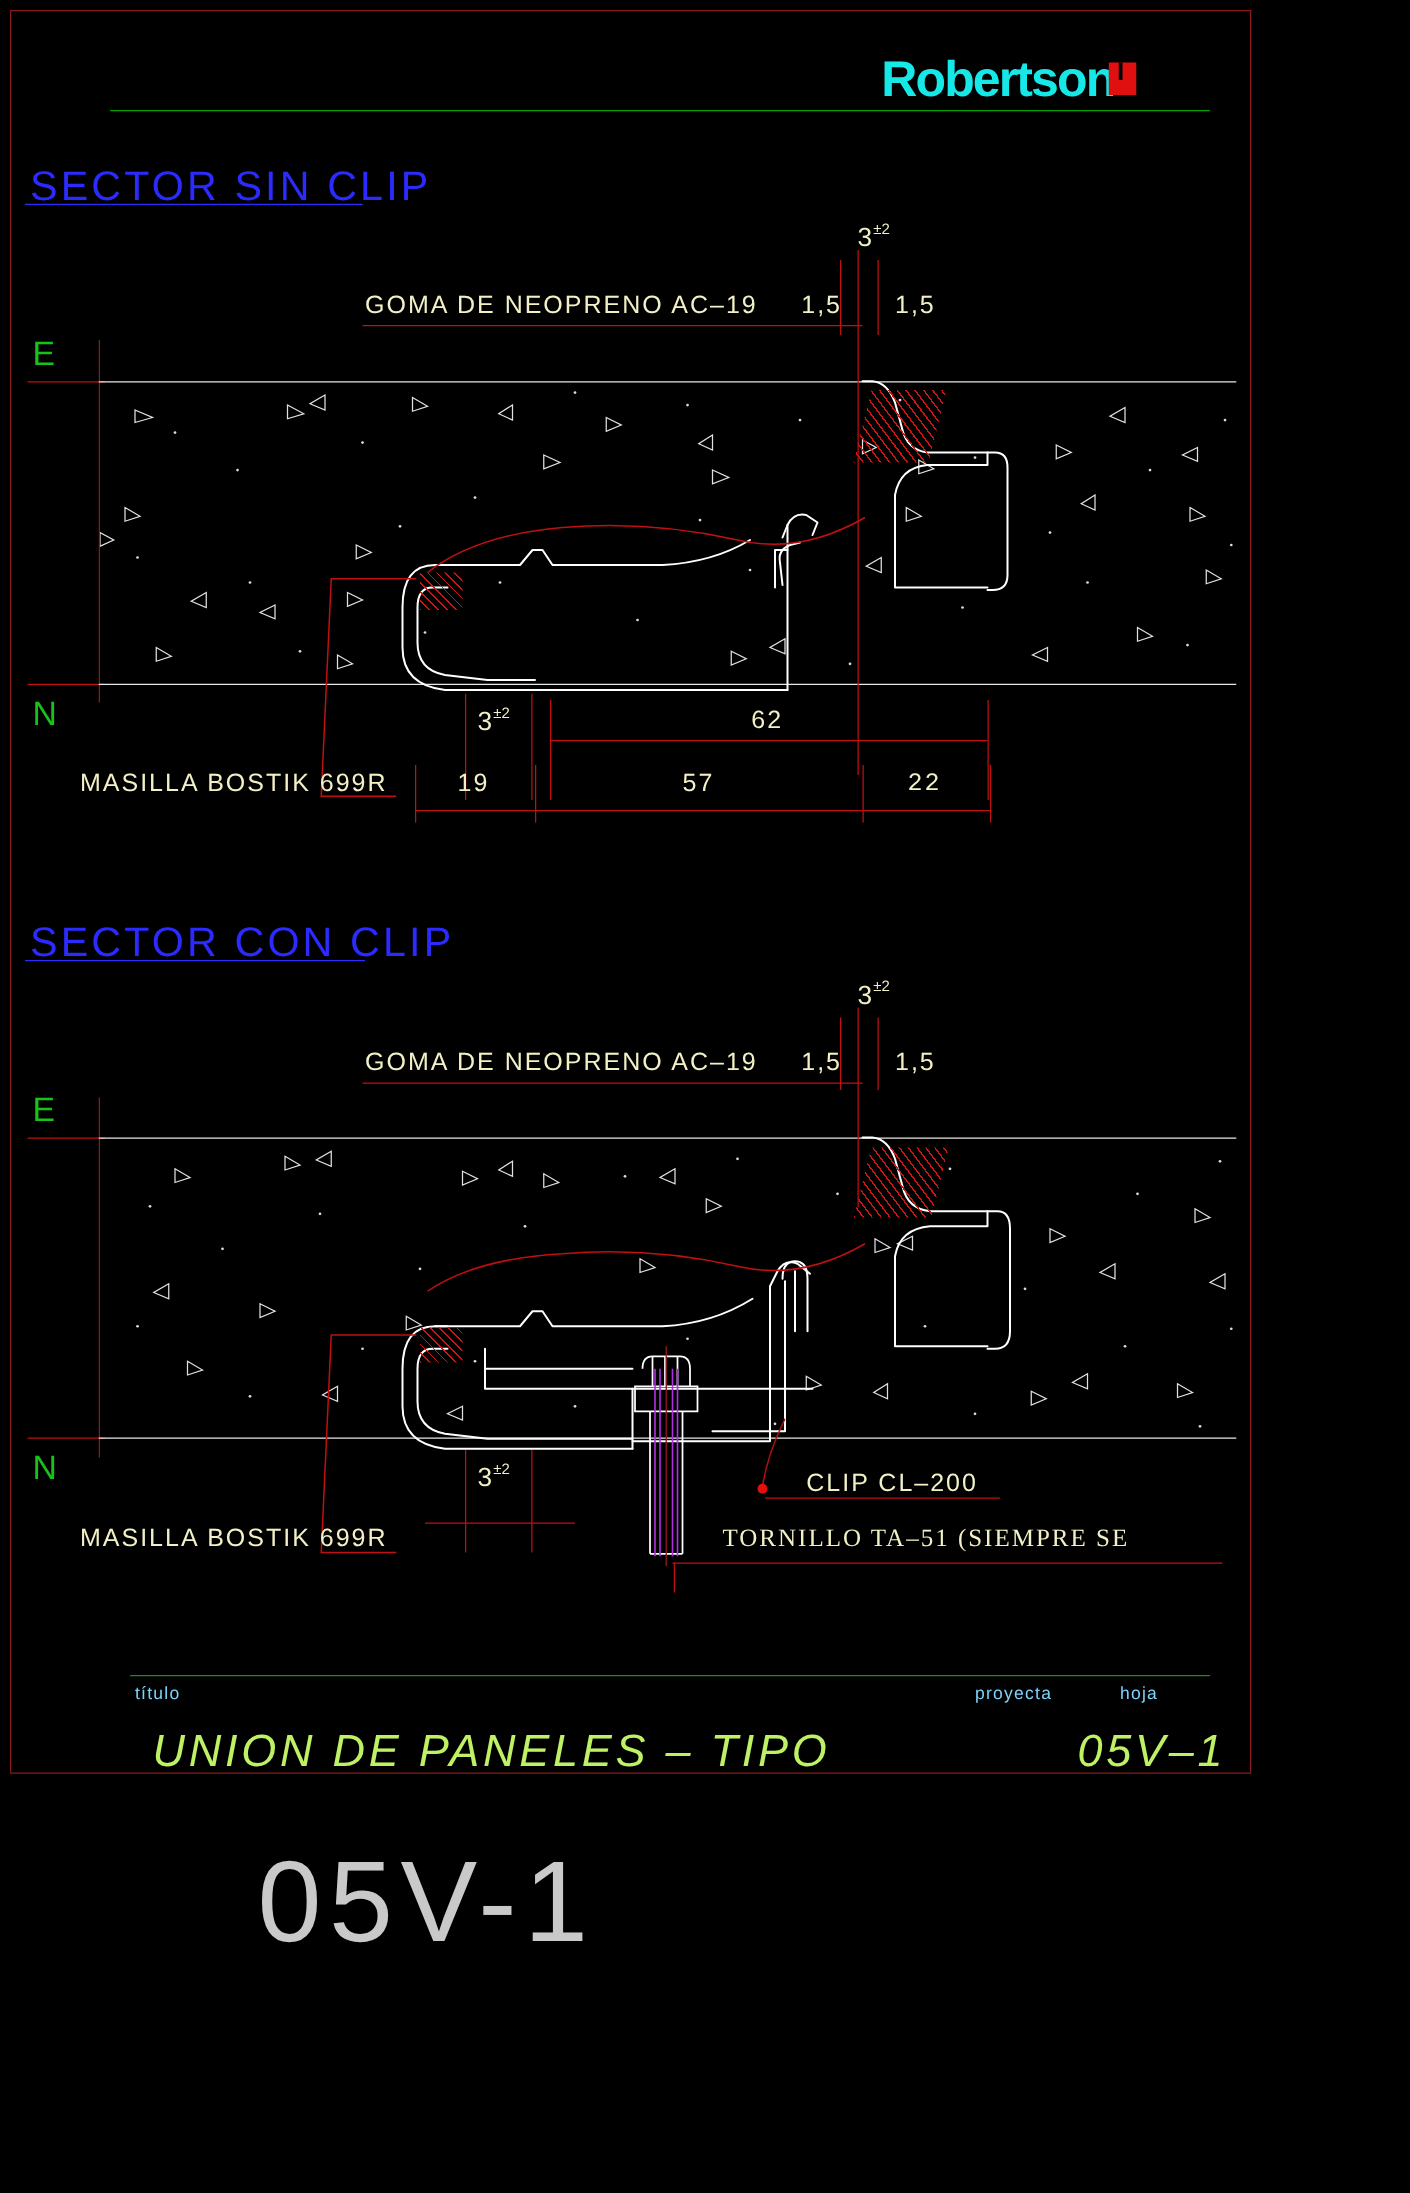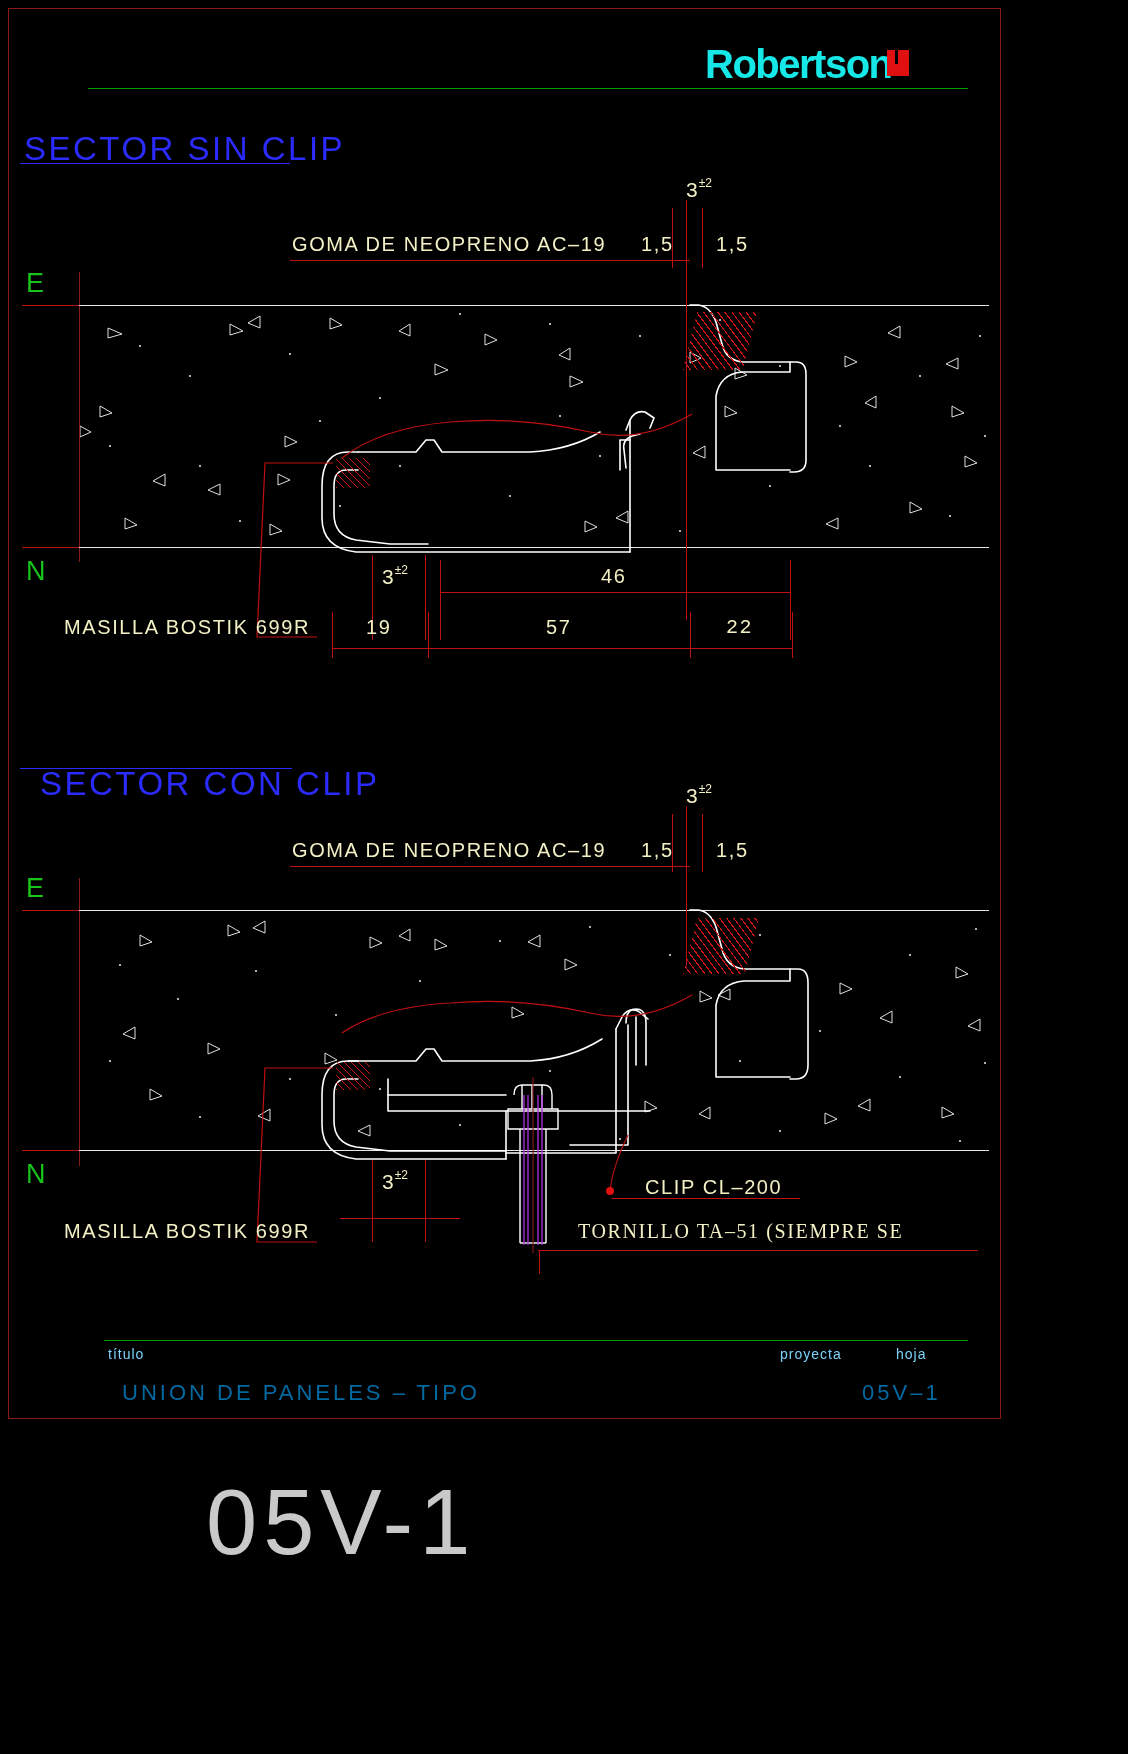--- a/index.html
+++ b/index.html
@@ -39,23 +39,24 @@
     font-family: "Liberation Sans", sans-serif;
     letter-spacing: 1px;
   }
   .t-blue {
     color: #2b2bff;
     font-size: 33px;
     letter-spacing: 2.5px;
     font-weight: 300;
   }
   .t-blue-title {
-    color: #0369a1;
-    font-size: 22px;
+    color: #bef264;
+    font-size: 36px;
     letter-spacing: 3px;
+    font-style: italic;
   }
   .t-cream {
     color: #f2f0c4;
     font-size: 20px;
     letter-spacing: 1.6px;
   }
   .t-green {
     color: #19c219;
     font-size: 27px;
   }
@@ -255,40 +256,40 @@
   <div class="t t-dim" style="left:686px; top:176px;">
     <span>3</span><span class="sup">±2</span>
   </div>
   <div class="t t-cream" style="left:292px; top:233px;">GOMA  DE  NEOPRENO  AC–19</div>
   <div class="t t-cream" style="left:641px; top:233px;">1,5</div>
   <div class="t t-cream" style="left:716px; top:233px;">1,5</div>
 
   <div class="t t-dim" style="left:382px; top:563px;">
     <span>3</span><span class="sup">±2</span>
   </div>
-  <div class="t t-cream" style="left:601px; top:565px;">46</div>
+  <div class="t t-cream" style="left:601px; top:565px;">62</div>
 
   <div class="red-line" style="left:440px; top:592px; width:350px;"></div>
   <div class="red-vline" style="left:440px; top:560px; height:80px;"></div>
   <div class="red-vline" style="left:790px; top:560px; height:80px;"></div>
   <div class="red-vline" style="left:372px; top:555px; height:85px;"></div>
   <div class="red-vline" style="left:425px; top:555px; height:85px;"></div>
 
   <div class="red-line" style="left:332px; top:648px; width:460px;"></div>
   <div class="red-vline" style="left:332px; top:612px; height:46px;"></div>
   <div class="red-vline" style="left:428px; top:612px; height:46px;"></div>
   <div class="red-vline" style="left:690px; top:612px; height:46px;"></div>
   <div class="red-vline" style="left:792px; top:612px; height:46px;"></div>
 
   <div class="t t-cream" style="left:64px; top:616px;">MASILLA  BOSTIK  699R</div>
   <div class="t t-cream" style="left:366px; top:616px;">19</div>
   <div class="t t-cream" style="left:546px; top:616px;">57</div>
   <div class="t t-cream" style="left:726px; top:616px;font-family:Liberation Mono, monospace;">22</div>
 
-  <div class="t t-blue" style="left:24px; top:765px;margin-left:16px;">SECTOR  CON  CLIP</div>
+  <div class="t t-blue" style="left:24px; top:735px;">SECTOR  CON  CLIP</div>
   <div class="uline" style="left:20px; top:768px; width:272px;"></div>
 
   <div class="t t-green" style="left:26px; top:873px;">E</div>
   <div class="t t-green" style="left:26px; top:1159px;">N</div>
   <div class="darkred-vline" style="left:79px; top:878px; height:288px;"></div>
   <div class="red-line" style="left:22px; top:910px; width:62px;"></div>
   <div class="red-line" style="left:22px; top:1150px; width:62px;"></div>
 
   <div class="white-line" style="left:79px; top:910px; width:910px;"></div>
   <div class="white-line" style="left:79px; top:1150px; width:910px;"></div>

